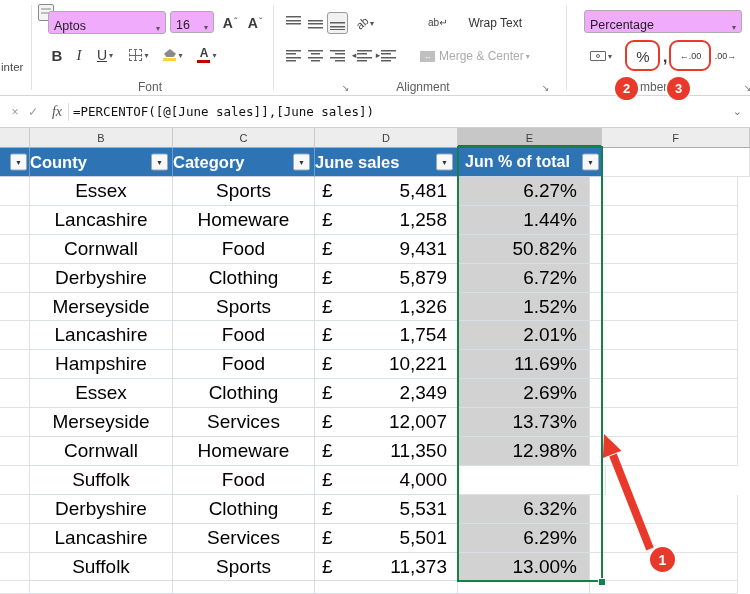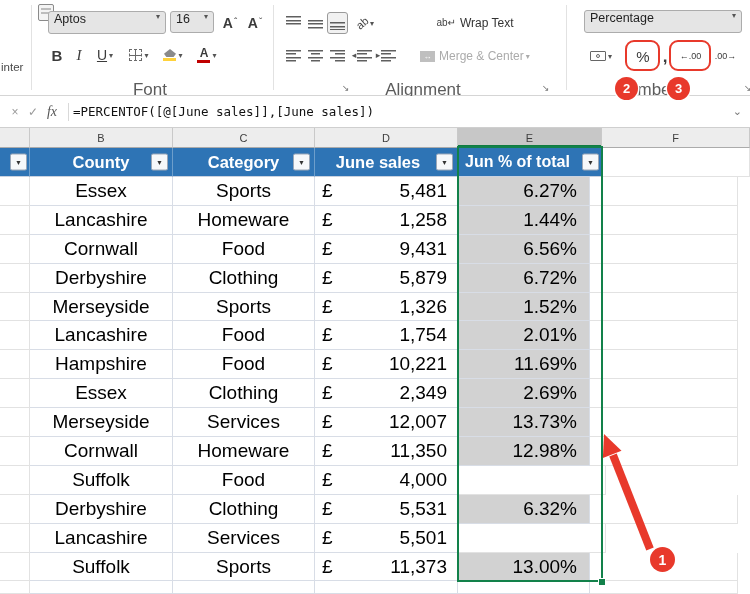--- a/index.html
+++ b/index.html
@@ -2,23 +2,23 @@
 <html><head>
 <meta charset="utf-8">
 <style>
   * { box-sizing: border-box; margin: 0; padding: 0; }
   body { font-family: "Liberation Sans", sans-serif; }
   .screen { position: relative; width: 750px; height: 594px; background: #fff; overflow: hidden; }
 
   
   .ribbon { position: absolute; left:0; top:0; width:750px; height:96px; background:#fff; border-bottom:1px solid #D5D5D5; }
   .vsep { position:absolute; top:5px; width:1px; height:85px; background:#E2E2E2; }
-  .grouplabel { position:absolute; height:14px; font-size:17px; color:#5c5c5c; text-align:center; }
+  .grouplabel { position:absolute; height:14px; font-size:12px; color:#5c5c5c; text-align:center; }
   .launcher { position:absolute; width:13px; height:13px; font-size:9px; color:#777; display:flex; align-items:center; justify-content:center; }
-  .combo { position:absolute; background:#e5e5e5; border:1px solid #ACACAC; border-radius:3px; display:flex; align-items:flex-start; font-size:12.5px; color:#1f1f1f; padding:0 5px; }
+  .combo { position:absolute; background:#f0abfc; border:1px solid #ACACAC; border-radius:3px; display:flex; align-items:flex-end; font-size:12.5px; color:#1f1f1f; padding:0 5px; }
   .combo .caret { margin-left:auto; font-size:8px; color:#555; padding-left:4px; }
   .rbtn { position:absolute; display:flex; align-items:center; justify-content:center; color:#3b3b3b; font-size:14px; border-radius:3px; }
   .rbtn .caret { font-size:8px; color:#555; margin-left:2px; }
   .rbtn.sel { border:1px solid #9a9a9a; background:#f1f1f1; }
   .clip-label { position:absolute; left:1px; top:61px; font-size:11.5px; color:#4a4a4a; }
   .fp-icon { position:absolute; left:38px; top:4px; width:16px; height:17px; border:1px solid #8a8a8a; border-radius:2px; background:linear-gradient(#bdbdbd,#bdbdbd) 2px 3px/10px 2px no-repeat,linear-gradient(#bdbdbd,#bdbdbd) 2px 7px/10px 2px no-repeat,#f4f4f4; }
 
   .boldbtn { font-weight:bold; font-size:15px; }
   .italbtn { font-style:italic; font-family:"Liberation Serif",serif; font-size:15px; }
   .ulineletter { text-decoration:underline; font-size:14px; }
@@ -56,34 +56,34 @@
   .decic { font-size:9px; color:#3b3b3b; letter-spacing:0; }
 
   
   .callout-rect { position:absolute; border:2.5px solid #E8392B; border-radius:9px; z-index:25; pointer-events:none; }
   .badge { position:absolute; background:#E8392B; color:#fff; font-weight:bold; border-radius:50%;
     display:flex; align-items:center; justify-content:center; box-shadow:0 0 0 1.5px #fff; z-index:30; }
 
   
   .fbar { position:absolute; left:0; top:96px; width:750px; height:32px; background:#fff; border-bottom:1px solid #CFCFCF; display:flex; align-items:center; }
   .fbar .fico { width:18px; text-align:center; color:#9a9a9a; font-size:12px; }
-  .fbar .fx { font-family:"Liberation Serif",serif; font-style:italic; font-size:14px; color:#555; width:20px; text-align:center; }
+  .fbar .fx { font-family:"Liberation Serif",serif; font-style:italic; font-size:14px; color:#555; width:20px; text-align:right; }
   .fbar .fsep { width:1px; height:18px; background:#D9D9D9; margin:0 4px 0 6px; }
   .fbar .formula { font-family:"DejaVu Sans Mono",monospace; font-size:12.5px; color:#111; white-space:nowrap; }
   .fbar .fchev { margin-left:auto; margin-right:8px; color:#777; font-size:11px; }
 
   
   .letters { position:absolute; left:0; top:128px; width:750px; height:20px; }
   .lc { position:absolute; top:0; height:20px; background:#EDEDED; border-right:1px solid #C9C9C9; border-bottom:1px solid #ABABAB;
     font-size:11px; color:#3d3d3d; display:flex; align-items:center; justify-content:center; }
   .lc.selcol { background:#C7C7C7; box-shadow:inset 0 -2px 0 #107C41; }
 
   .thead { position:absolute; left:0; top:148px; width:750px; height:29px; }
   .hc { position:absolute; top:0; height:29px; background:#2E74B5; color:#fff; font-weight:bold; font-size:16.5px;
-    display:flex; align-items:center; justify-content:center; border-right:1px solid rgba(255,255,255,0.3); border-bottom:1px solid #C9D2E0; white-space:nowrap; overflow:hidden; }
+    display:flex; align-items:center; justify-content:flex-start; border-right:1px solid rgba(255,255,255,0.3); border-bottom:1px solid #C9D2E0; white-space:nowrap; overflow:hidden; }
   .hc.fcol { background:#fff; border-right:1px solid #E2E2E2; border-bottom:1px solid #E2E2E2; }
   .hc.ecol { justify-content:flex-start; padding-left:7px; font-size:16px; }
   .fbtn { position:absolute; top:50%; transform:translateY(-50%); width:17px; height:17px; background:#F6F8FA; border:1px solid #9BA7B7; border-radius:2px;
     display:flex; align-items:center; justify-content:center; font-size:7px; color:#333; }
 
   .tbody { position:absolute; left:0; top:177px; width:750px; }
   .trow { position:relative; height:28.9px; display:flex; }
   .trow.partial { height:12.4px; overflow:hidden; }
   .tc { border-right:1px solid #D8DDE6; border-bottom:1px solid #D8DDE6; display:flex; align-items:center; font-size:19px; color:#000; overflow:hidden; }
   .ca { width:30px; border-color:#E2E2E2; }
@@ -164,21 +164,21 @@
     <div class="rbtn" style="left:305px;top:12px;width:21px;height:22px">
         <span class="icv mid"></span>
       </div>
     <div class="rbtn sel" style="left:327px;top:12px;width:21px;height:22px">
         <span class="icv bot"></span>
       </div>
     <div class="rbtn" style="left:350px;top:12px;width:30px;height:22px">
       <span class="orient">ab</span>
       <span class="caret">▾</span>
     </div>
-    <div class="rbtn" style="left:428px;top:10px;width:94px;height:25px;justify-content:center">
+    <div class="rbtn" style="left:428px;top:10px;width:94px;height:25px;justify-content:space-between">
       <span class="wrapic"><span>ab</span><span>↵</span></span>
       <span class="ribtext">Wrap Text</span>
     </div>
     <div class="rbtn" style="left:283px;top:44px;width:21px;height:22px">
         <span class="ic left"></span>
       </div>
     <div class="rbtn" style="left:305px;top:44px;width:21px;height:22px">
         <span class="ic cent"></span>
       </div>
     <div class="rbtn" style="left:327px;top:44px;width:21px;height:22px">
@@ -310,21 +310,21 @@
         <div class="tc cf"></div>
       </div>
       <div class="trow">
         <div class="tc ca"></div>
         <div class="tc cb">Cornwall</div>
         <div class="tc cc">Food</div>
         <div class="tc cd">
           <span class="cur">£</span>
           <span class="num">9,431</span>
         </div>
-        <div class="tc ce">6.56%</div>
+        <div class="tc ce">50.82%</div>
         <div class="tc cf"></div>
       </div>
       <div class="trow">
         <div class="tc ca"></div>
         <div class="tc cb">Derbyshire</div>
         <div class="tc cc">Clothing</div>
         <div class="tc cd">
           <span class="cur">£</span>
           <span class="num">5,879</span>
         </div>
@@ -419,20 +419,21 @@
         <div class="tc cf"></div>
       </div>
       <div class="trow">
         <div class="tc ca"></div>
         <div class="tc cb">Lancashire</div>
         <div class="tc cc">Services</div>
         <div class="tc cd">
           <span class="cur">£</span>
           <span class="num">5,501</span>
         </div>
+        <div class="tc ce">6.29%</div>
         <div class="tc cf"></div>
       </div>
       <div class="trow">
         <div class="tc ca"></div>
         <div class="tc cb">Suffolk</div>
         <div class="tc cc">Sports</div>
         <div class="tc cd">
           <span class="cur">£</span>
           <span class="num">11,373</span>
         </div>

